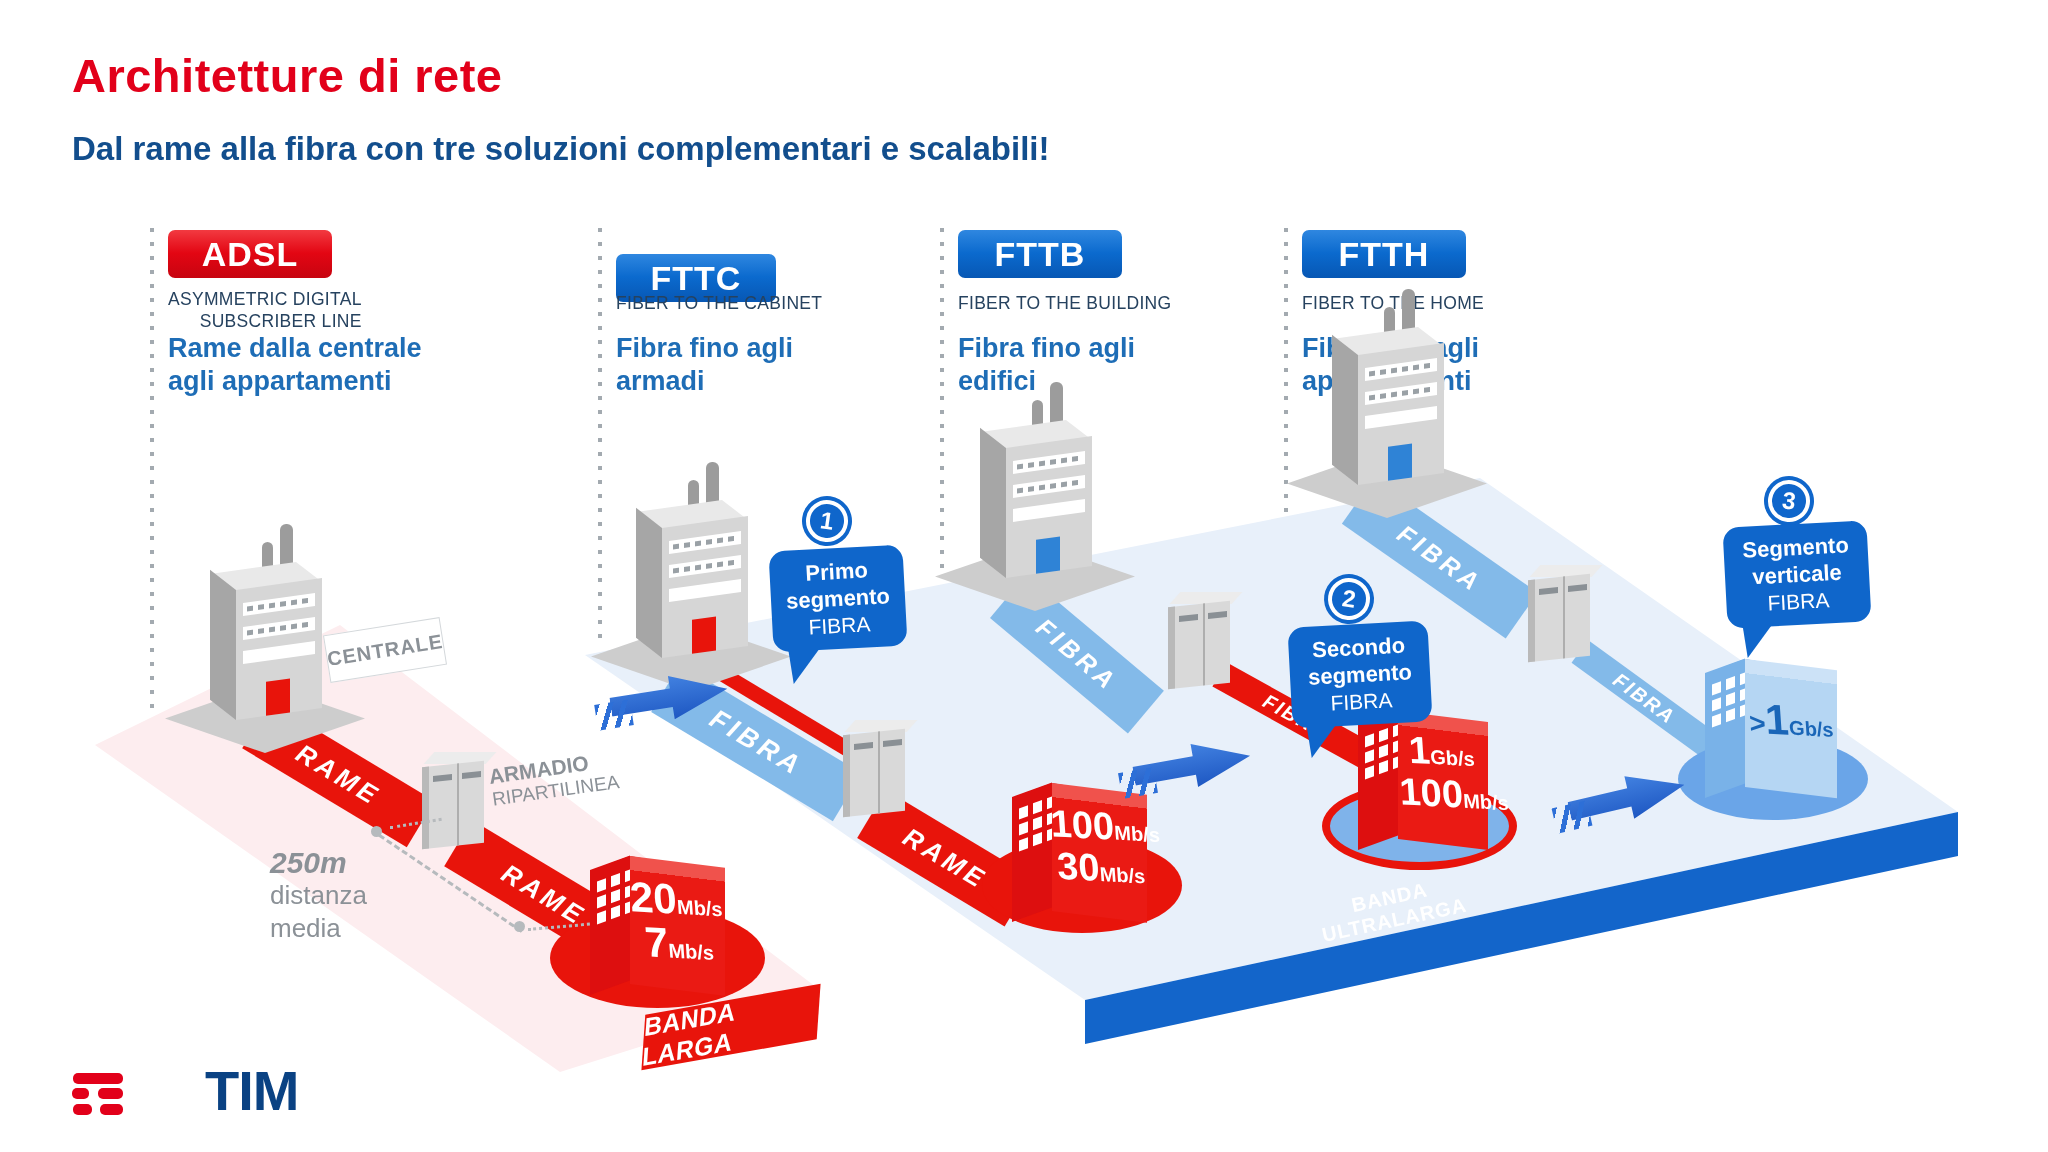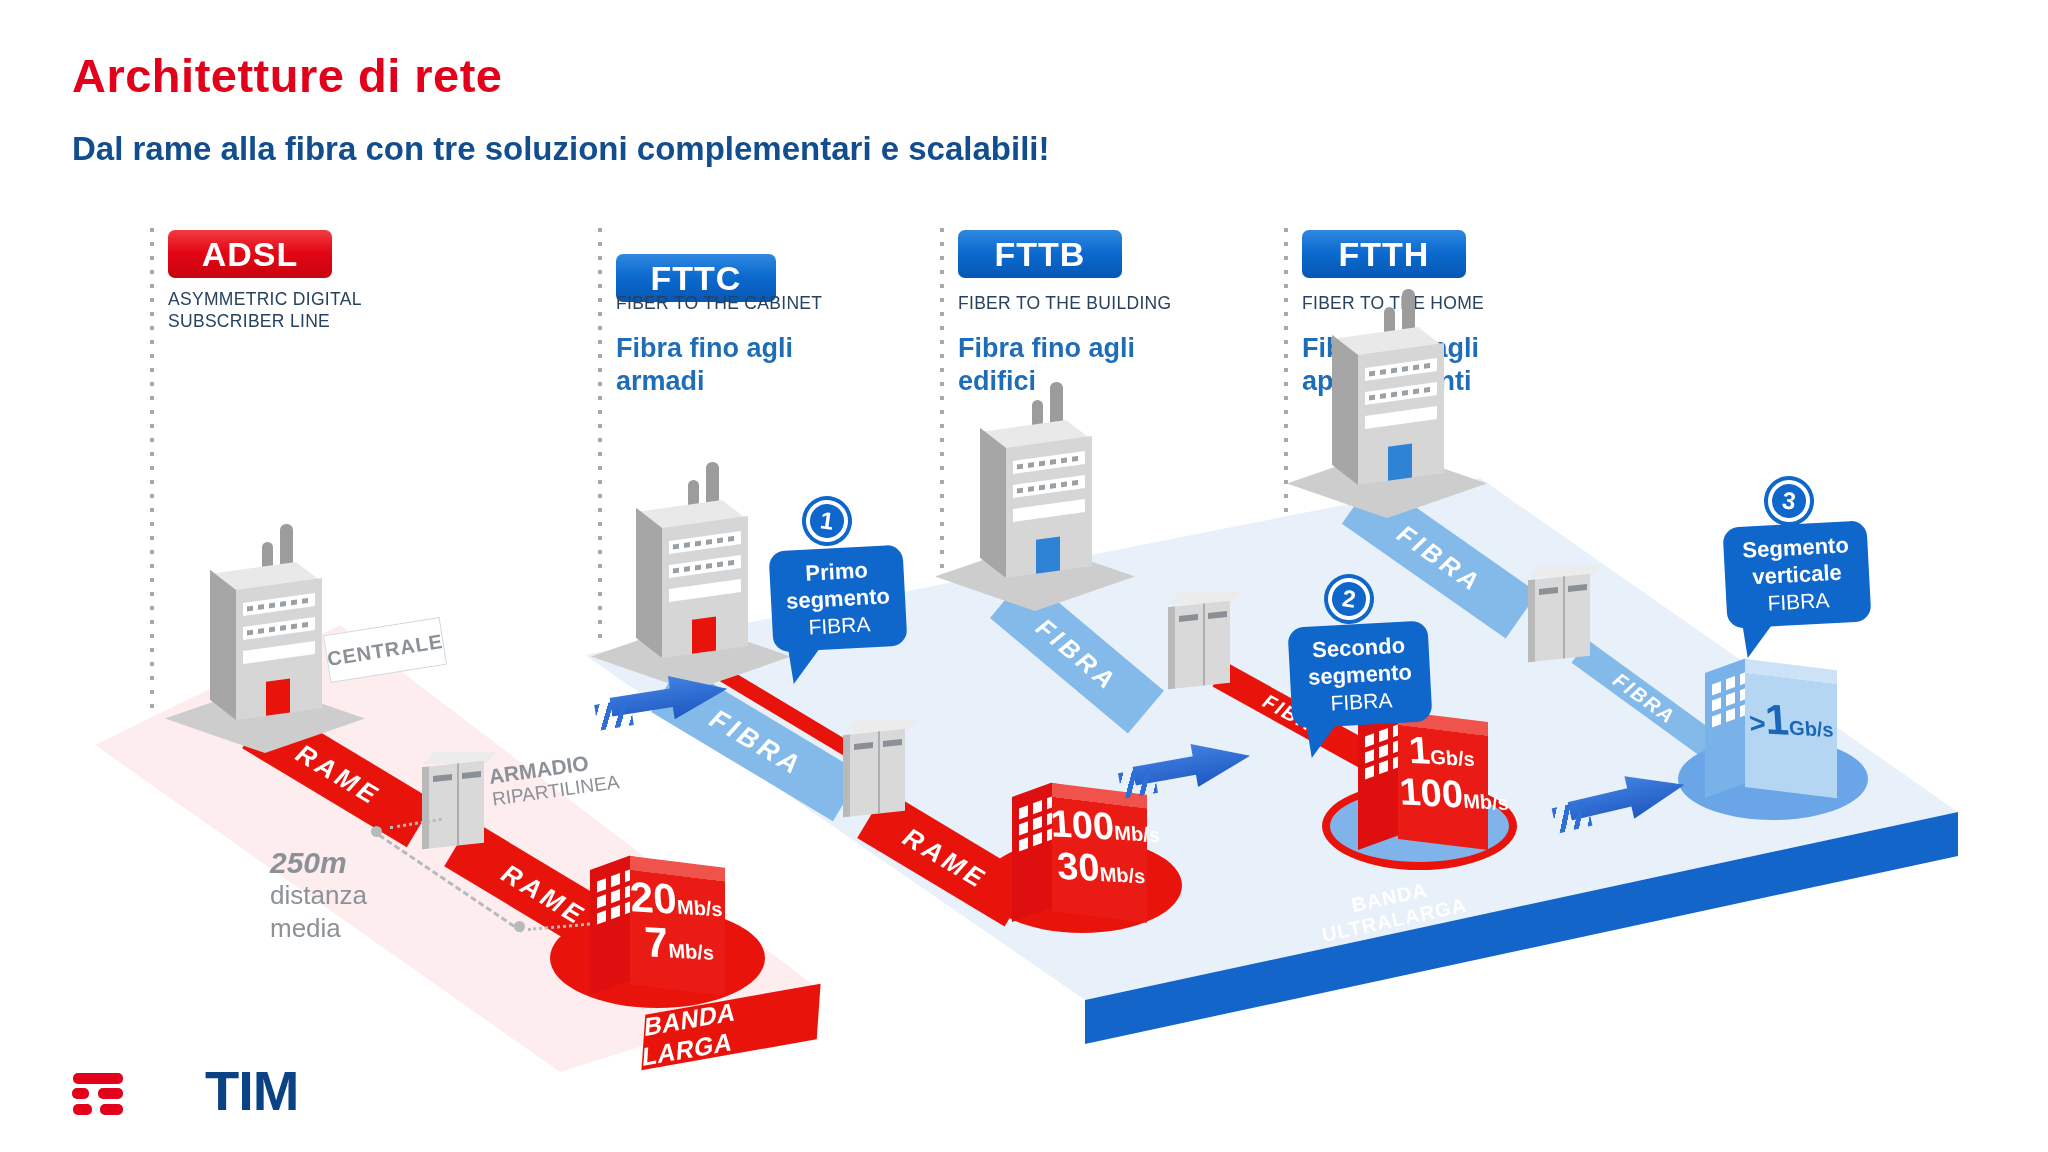--- a/index.html
+++ b/index.html
@@ -132,22 +132,24 @@
   <div class="abs title">Architetture di rete</div>
   <div class="abs subtitle">Dal rame alla fibra con tre soluzioni complementari e scalabili!</div>
 
   <div class="abs pinkfloor"></div>
   <div class="abs platform"></div>
   <div class="abs platform-edge"></div>
   <div class="abs ultra-label" style="left:1302px;top:886px;width:180px;text-align:center;">BANDA ULTRALARGA</div>
 
   <div class="abs dotline" style="left:150px;top:228px;height:482px;"></div>
   <div class="abs badge red" style="left:168px;top:230px;width:164px;">ADSL</div>
-  <div class="abs acronym" style="left:168px;top:288px;">ASYMMETRIC DIGITAL
+  <div class="abs acronym" style="left:168px;top:288px;text-align:right;">ASYMMETRIC DIGITAL
 SUBSCRIBER LINE</div>
+  <div class="abs coldesc" style="left:168px;top:332px;">Rame dalla centrale
+agli appartamenti</div>
 
   <div class="abs dotline" style="left:598px;top:228px;height:418px;"></div>
   <div class="abs badge blue" style="left:616px;top:230px;width:160px;margin-top:24px;">FTTC</div>
   <div class="abs acronym" style="left:616px;top:292px;">FIBER TO THE CABINET</div>
   <div class="abs coldesc" style="left:616px;top:332px;">Fibra fino agli
 armadi</div>
 
   <div class="abs dotline" style="left:940px;top:228px;height:348px;"></div>
   <div class="abs badge blue" style="left:958px;top:230px;width:164px;">FTTB</div>
   <div class="abs acronym" style="left:958px;top:292px;">FIBER TO THE BUILDING</div>

